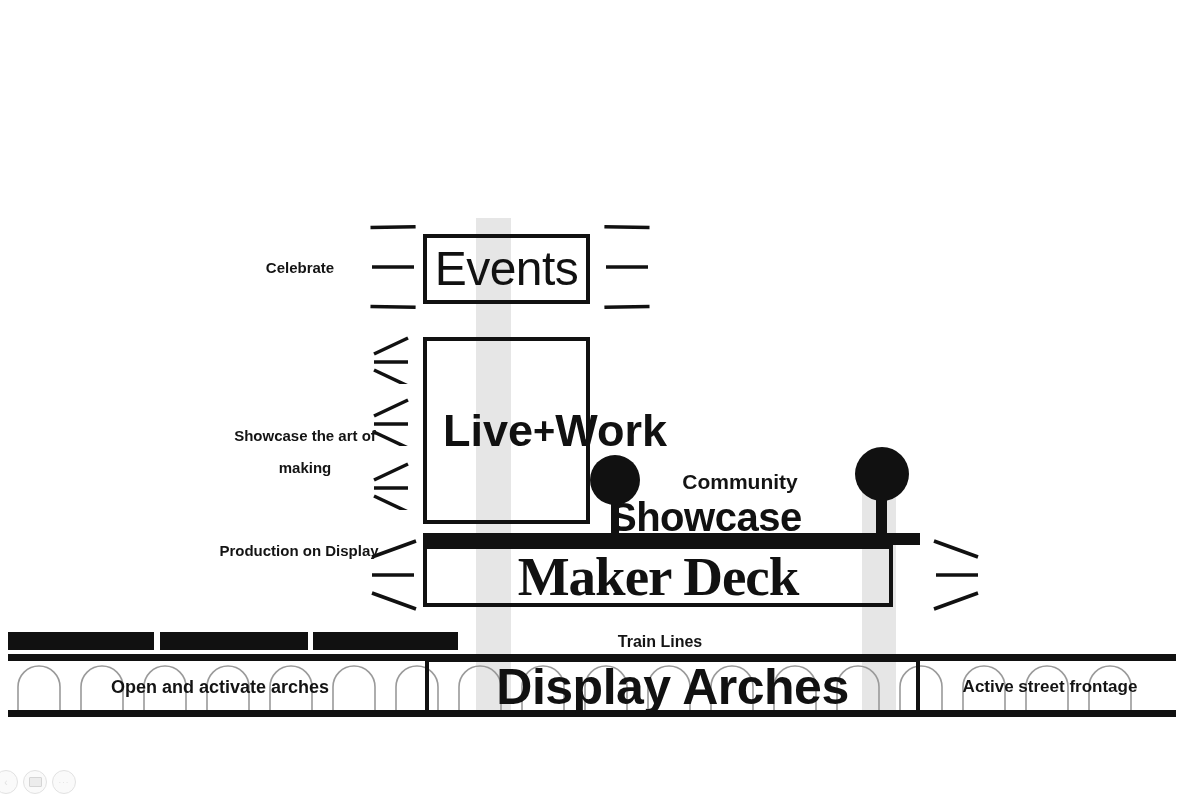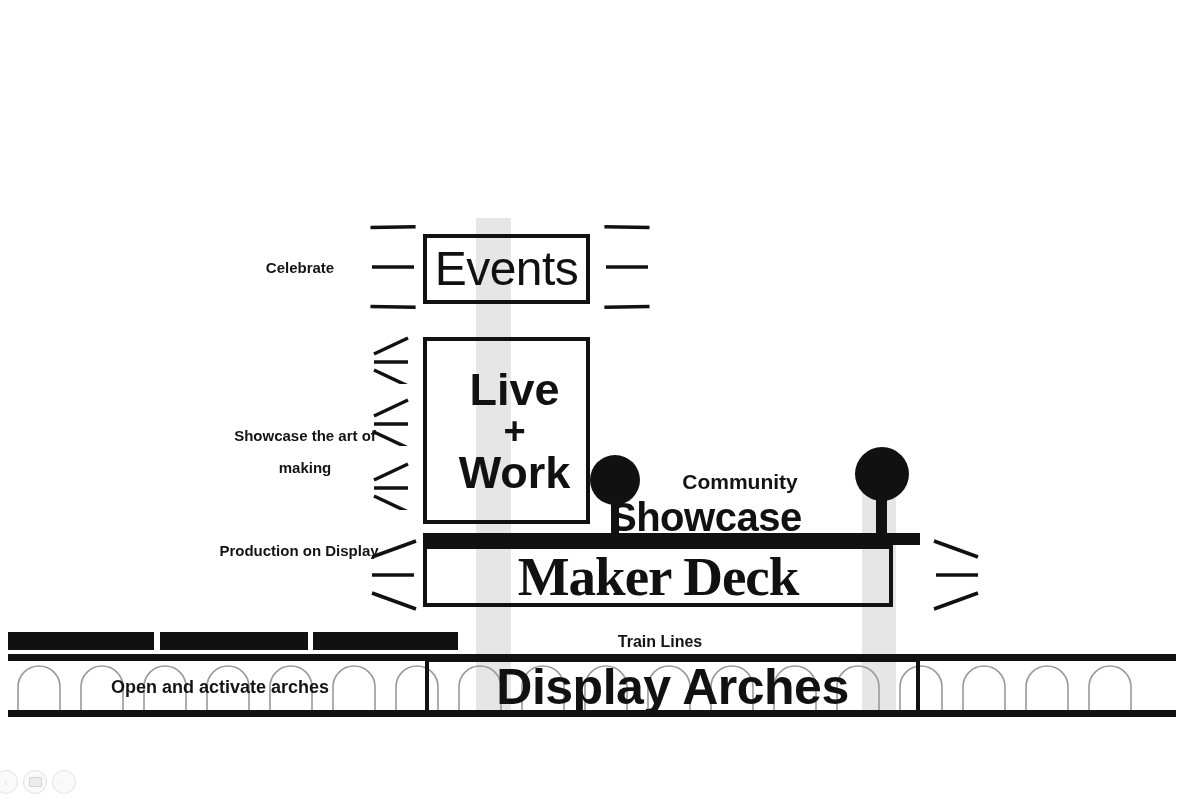--- a/index.html
+++ b/index.html
@@ -56,21 +56,21 @@
 
   #box-events {
     left: 423px; top: 234px; width: 167px; height: 70px;
   }
   #box-events .box-label {
     font-size: 48px; font-weight: normal; letter-spacing: -0.5px;
   }
 
   #box-livework {
     left: 423px; top: 337px; width: 167px; height: 187px;
-    flex-direction: column; justify-content: center; padding-left: 16px;
+    flex-direction: row; justify-content: flex-start; padding-left: 16px;
   }
   #box-livework .box-label-live { font-size: 45px; font-weight: bold; }
   #box-livework .box-label-plus { font-size: 38px; font-weight: bold; }
   #box-livework .box-label-work { font-size: 45px; font-weight: bold; }
 
   #box-maker {
     left: 423px; top: 545px; width: 470px; height: 62px; font-family: Liberation Serif, serif;
   }
   #box-maker .box-label {
     font-size: 55px; font-weight: bold; letter-spacing: -1px;
@@ -361,20 +361,21 @@
     </svg>
   </div>
   <div id="arch-baseline"></div>
 
   <div id="box-display-arches">
     <span class="box-label">Display Arches</span>
   </div>
 
   <div id="label-open-arches">Open and activate arches</div>
 
+  <div id="label-street-frontage">Active street frontage</div>
 
   <div id="viewer-controls">
     <div class="ctrl-btn">
       <span class="ctrl-glyph-prev">‹</span>
     </div>
     <div class="ctrl-btn">
       <span class="ctrl-glyph-slide"></span>
     </div>
     <div class="ctrl-btn">
       <span class="ctrl-glyph-dots">···</span>

